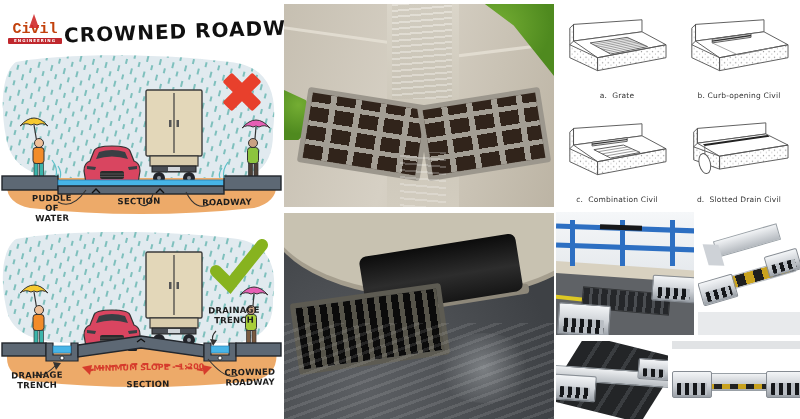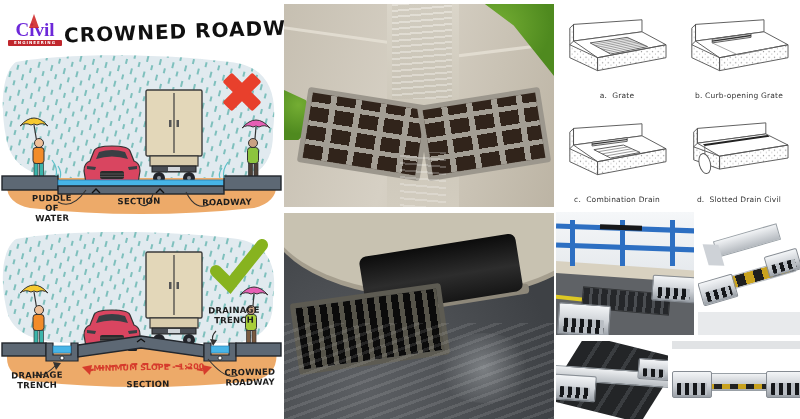--- a/index.html
+++ b/index.html
@@ -3,21 +3,21 @@
 <meta charset="utf-8">
 <style>
   html,body{margin:0;padding:0;background:#fff;}
   .stage{position:relative;width:800px;height:419px;background:#ffffff;overflow:hidden;
          font-family:"DejaVu Sans",sans-serif;}
   .abs{position:absolute;}
 
   
   .panel-left{position:absolute;left:0;top:0;width:283px;height:419px;background:#fff;}
   .logo{position:absolute;left:8px;top:20px;width:54px;text-align:center;line-height:1;}
-  .logo-name{font-family:Liberation Serif, serif;font-weight:700;font-size:19px;color:#6d28d9;letter-spacing:0;}
+  .logo-name{font-family:Liberation Mono, monospace;font-weight:700;font-size:15px;color:#c2410c;letter-spacing:0;}
   .logo-tower{position:absolute;left:21px;top:-6px;width:0;height:0;
       border-left:5px solid transparent;border-right:5px solid transparent;border-bottom:14px solid #cf2a2a;opacity:.9;}
   .logo-tag{display:block;margin-top:1px;font-size:4px;font-weight:700;color:#fff;background:#c0272d;
       padding:1px 0;border-radius:1px;letter-spacing:1px;}
   .title{position:absolute;left:64px;top:6px;font-size:20px;font-weight:800;color:#101010;
       letter-spacing:1px;transform:rotate(-2deg);white-space:nowrap;}
   .hlabel{position:absolute;font-size:8.5px;font-weight:700;color:#1d1d1d;text-align:center;
       line-height:1.18;letter-spacing:.2px;white-space:pre-line;transform:rotate(-1deg);}
   .hlabel.red{color:#d63b2c;font-size:8px;letter-spacing:.1px;}
 
@@ -369,21 +369,21 @@
         <polygon points="12,26 12,8 86,3 86,16" fill="#fff" stroke="#555"></polygon>
         <polygon points="8,30 8,12 12,8 12,26" fill="url(#st-b)" stroke="#555"></polygon>
         <polygon points="12,26 86,16 112,30 38,44" fill="#fff" stroke="#555"></polygon>
         <polygon points="38,44 112,30 112,44 38,58" fill="url(#st-b)" stroke="#555"></polygon>
         <polygon points="8,30 38,44 38,58 8,44" fill="url(#st-b)" stroke="#555"></polygon>
         <polygon points="30,24 72,18 72,22 30,28" fill="#e8e8e8" stroke="#555"></polygon>
         <line x1="30" y1="26" x2="72" y2="20" stroke="#333" stroke-width="1.4"></line>
         <line x1="30" y1="28" x2="58" y2="41" stroke="#888" stroke-width=".8"></line>
         <line x1="96" y1="33" x2="58" y2="41" stroke="#888" stroke-width=".8"></line>
       </svg>
-      <figcaption class="dcap">b. Curb-opening Grate</figcaption>
+      <figcaption class="dcap">b. Curb-opening Civil</figcaption>
     </div>
 
     <div class="dcell">
       <svg width="118" height="74" viewBox="0 0 118 80">
         <defs>
             <pattern id="st-c" width="6" height="6" patternUnits="userSpaceOnUse">
           <circle cx="1.5" cy="1.5" r=".7" fill="#8a8a8a"></circle>
               <circle cx="4.5" cy="4" r=".5" fill="#8a8a8a"></circle>
             </pattern>
           </defs>
@@ -394,21 +394,21 @@
         <polygon points="8,30 38,44 38,58 8,44" fill="url(#st-c)" stroke="#555"></polygon>
         <polygon points="32,23 70,18 70,22 32,27" fill="#e8e8e8" stroke="#555"></polygon>
         <line x1="32" y1="25" x2="70" y2="20" stroke="#333" stroke-width="1.3"></line>
         <polygon points="34,31 66,26 84,34 52,40" fill="#fff" stroke="#555"></polygon>
         <g stroke="#666" stroke-width=".7">
           <line x1="38.5" y1="33.2" x2="70.5" y2="28"></line>
             <line x1="43" y1="35.5" x2="75" y2="30"></line>
           <line x1="47.5" y1="37.7" x2="79.5" y2="32"></line>
         </g>
       </svg>
-      <figcaption class="dcap">c.  Combination Drain</figcaption>
+      <figcaption class="dcap">c.  Combination Civil</figcaption>
     </div>
 
     <div class="dcell">
       <svg width="118" height="74" viewBox="0 0 118 80">
         <defs>
             <pattern id="st-d" width="6" height="6" patternUnits="userSpaceOnUse">
           <circle cx="1.5" cy="1.5" r=".7" fill="#8a8a8a"></circle>
               <circle cx="4.5" cy="4" r=".5" fill="#8a8a8a"></circle>
             </pattern>
           </defs>

